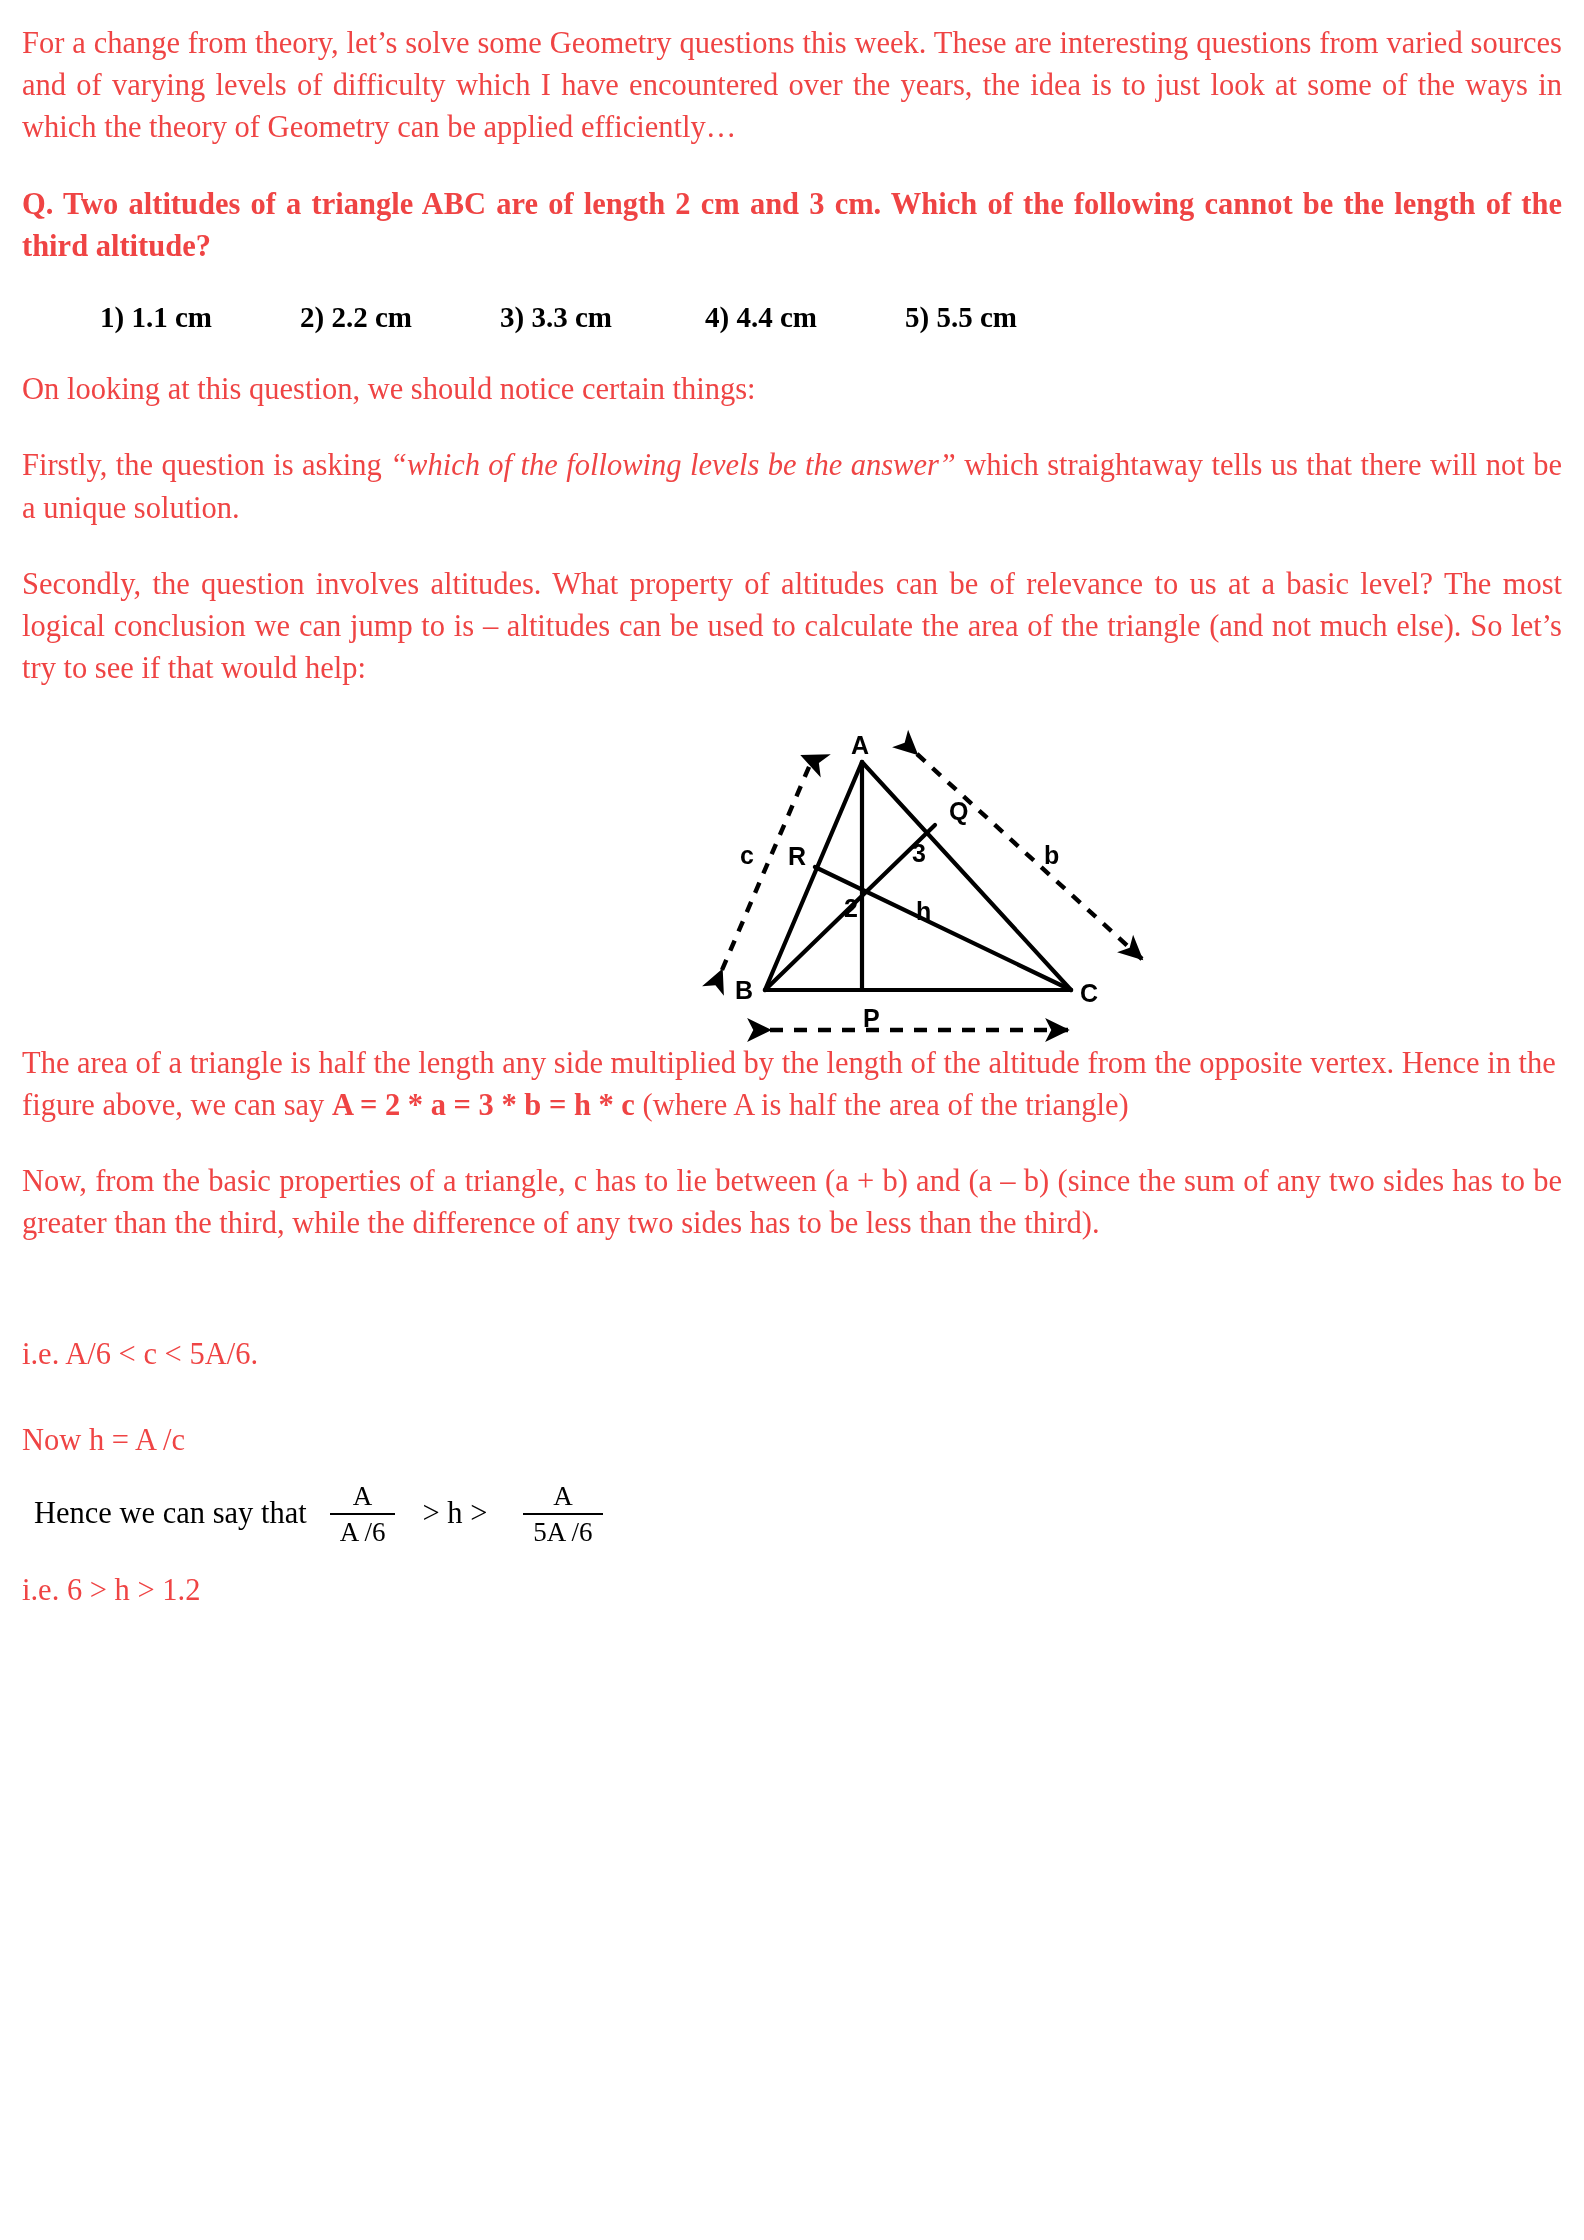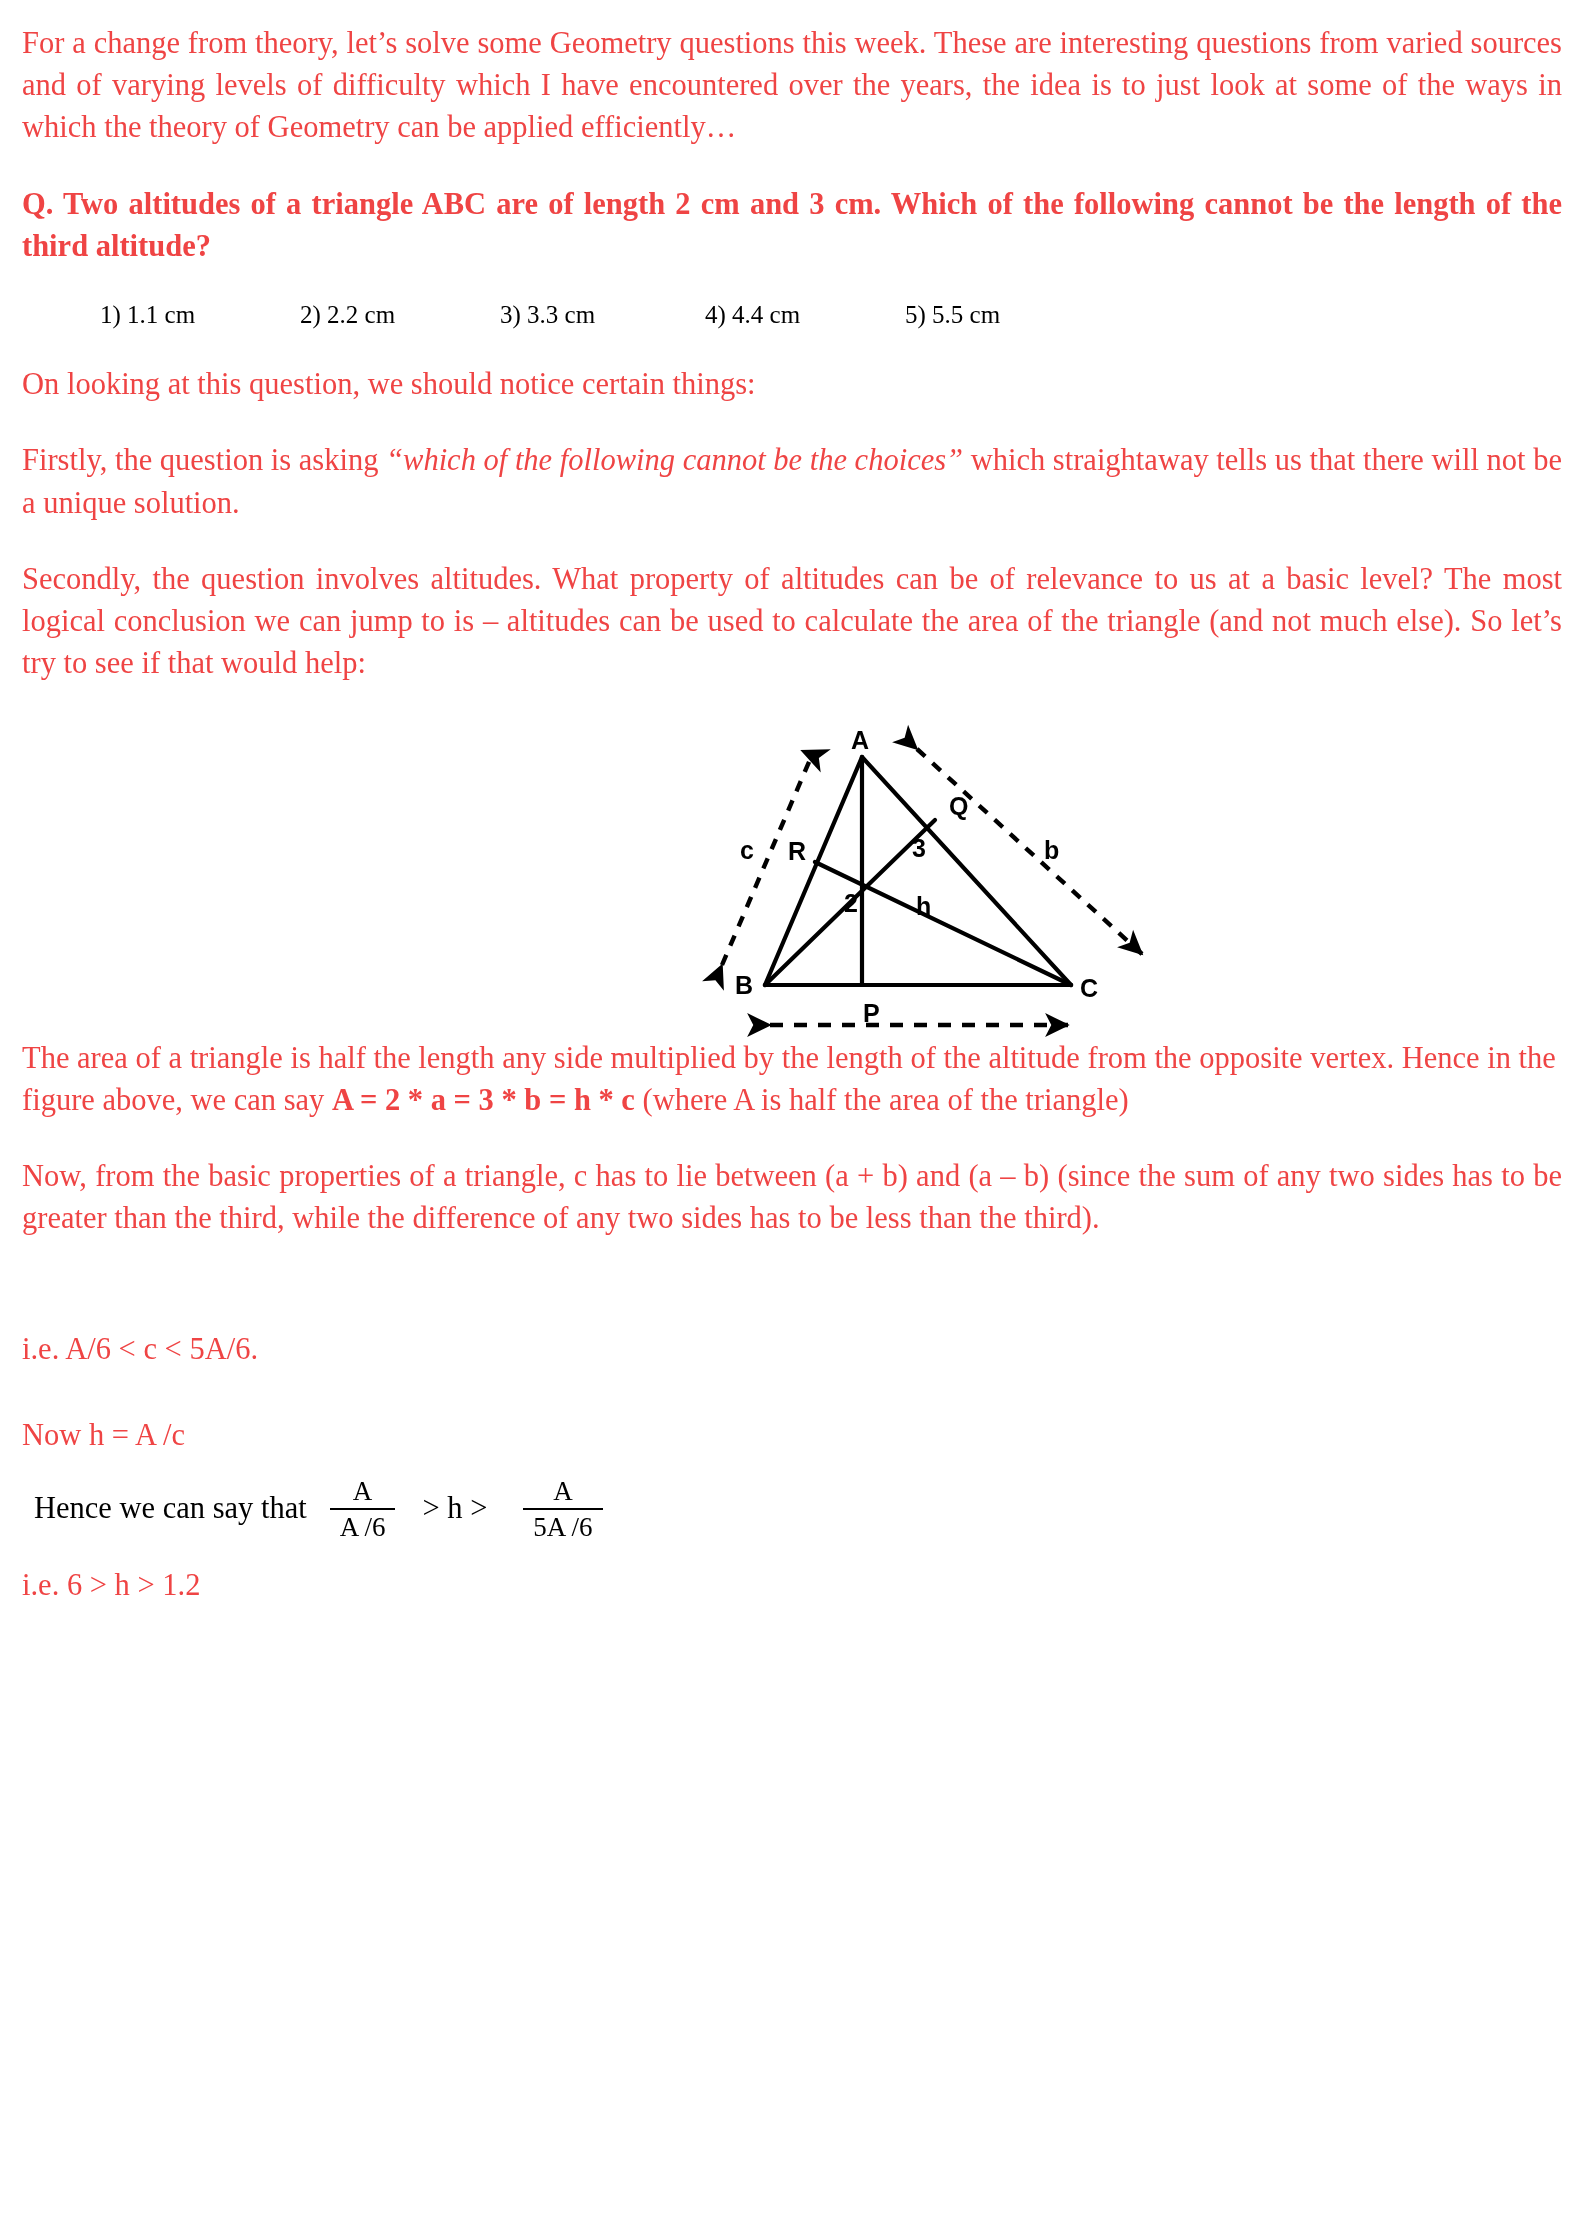--- a/index.html
+++ b/index.html
@@ -38,22 +38,22 @@
   .gap-lg { height: 44px; }
   .question {
     font-weight: bold;
     font-size: 30.5px;
     line-height: 1.385;
     text-align: justify;
     text-justify: inter-word;
   }
   .options {
     display: flex;
-    font-weight: normal;
-    font-size: 25px;
+    font-weight: bold;
+    font-size: 29px;
     padding-left: 78px;
     padding-right: 110px;
   }
   .options .opt {
     white-space: nowrap;
   }
   .options .opt:nth-child(1) { width: 200px; }
   .options .opt:nth-child(2) { width: 200px; }
   .options .opt:nth-child(3) { width: 205px; }
   .options .opt:nth-child(4) { width: 200px; }
@@ -126,21 +126,21 @@
     <span class="opt">4) 4.4 cm</span>
     <span class="opt">5) 5.5 cm</span>
   </div>
 
   <div class="gap-md"></div>
 
   <p class="left">On looking at this question, we should notice certain things:</p>
 
   <div class="gap-md"></div>
 
-  <p class="just"><span>Firstly, the question is asking </span><em class="q">“which of the following cannot be the choices”</em><span> which straightaway tells us that there will not be a unique solution.</span></p>
+  <p class="just"><span>Firstly, the question is asking </span><em class="q">“which of the following levels be the answer”</em><span> which straightaway tells us that there will not be a unique solution.</span></p>
 
   <div class="gap-md"></div>
 
   <p class="just">Secondly, the question involves altitudes. What property of altitudes can be of relevance to us at a basic level? The most logical conclusion we can jump to is – altitudes can be used to calculate the area of the triangle (and not much else). So let’s try to see if that would help:</p>
 
   <div class="gap-sm"></div>
 
   <div class="figure-wrap">
     <svg width="1540" height="330" viewBox="0 0 1540 330">
       <defs>

